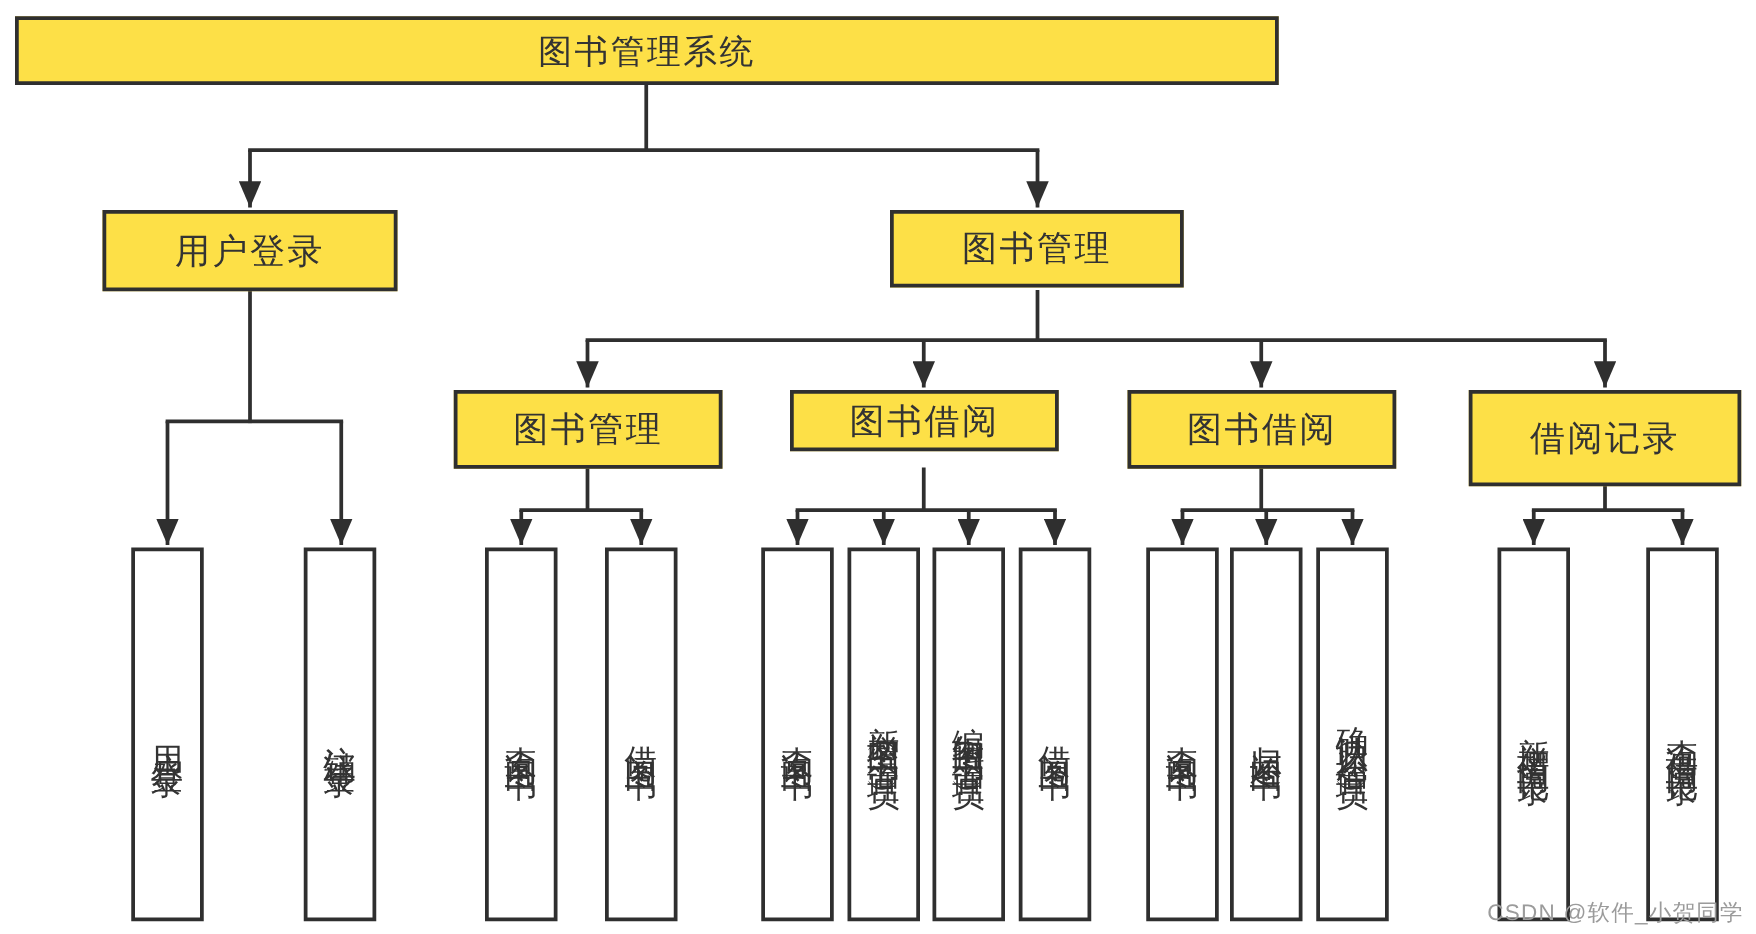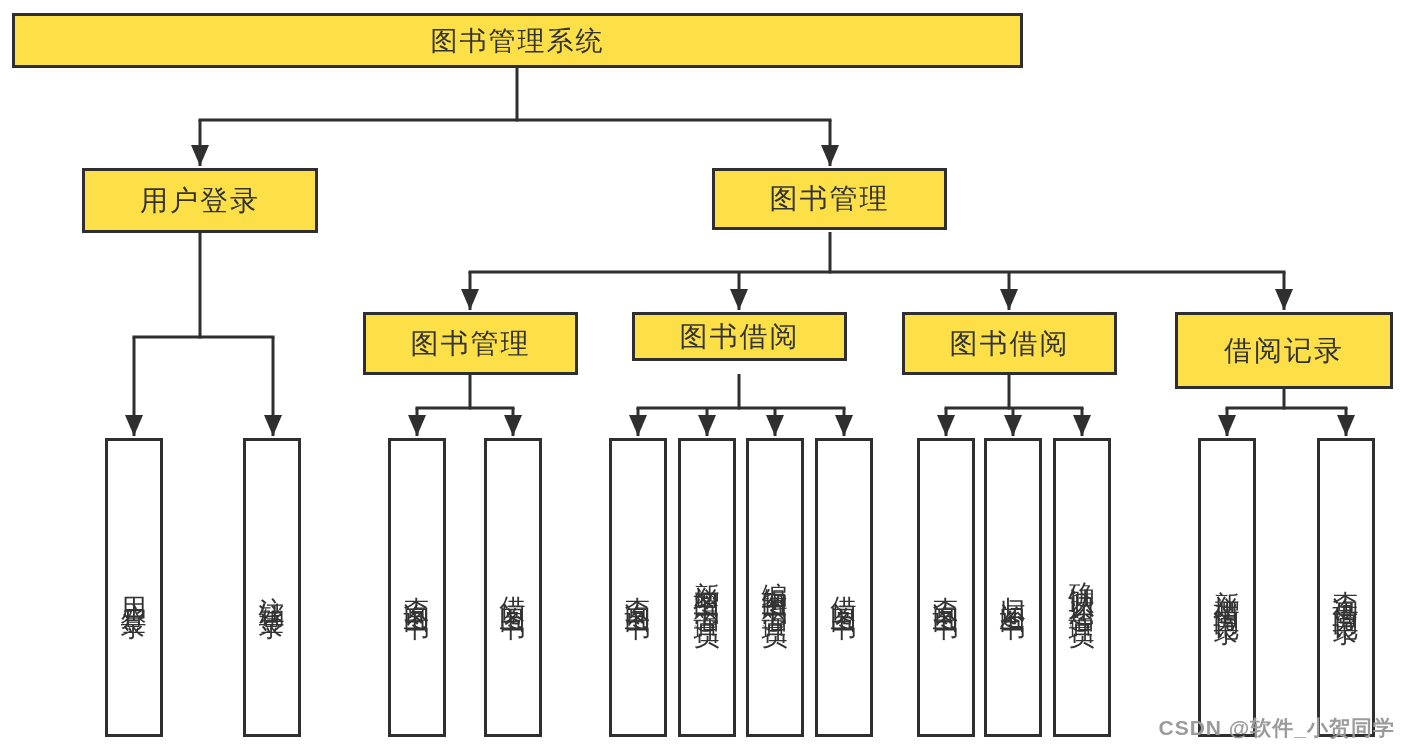--- a/index.html
+++ b/index.html
@@ -26,23 +26,22 @@
     box-sizing:border-box;z-index:1;
     border:3px solid var(--line,#2f2f2f);
     background:#ffffff;
     display:flex;align-items:center;justify-content:center;
     writing-mode:vertical-rl;text-orientation:mixed;
     font-size:26px;line-height:1;letter-spacing:6px;
     color:var(--text,#333333);
   }
   .watermark{
     position:absolute;right:10px;bottom:5px;z-index:3;
-    font-size:21px;letter-spacing:1px;
+    font-size:18px;letter-spacing:1px;
     color:var(--watermark,#9b9b9b);
-    font-weight:bold;
   }
 </style>
 </head>
 <body>
 
 <div class="canvas">
 
   <svg class="wires" width="1405" height="747" viewBox="0 0 1405 747">
     <defs>
       <marker id="ah" markerWidth="7" markerHeight="6" refX="7" refY="3" orient="auto" markerUnits="strokeWidth">

